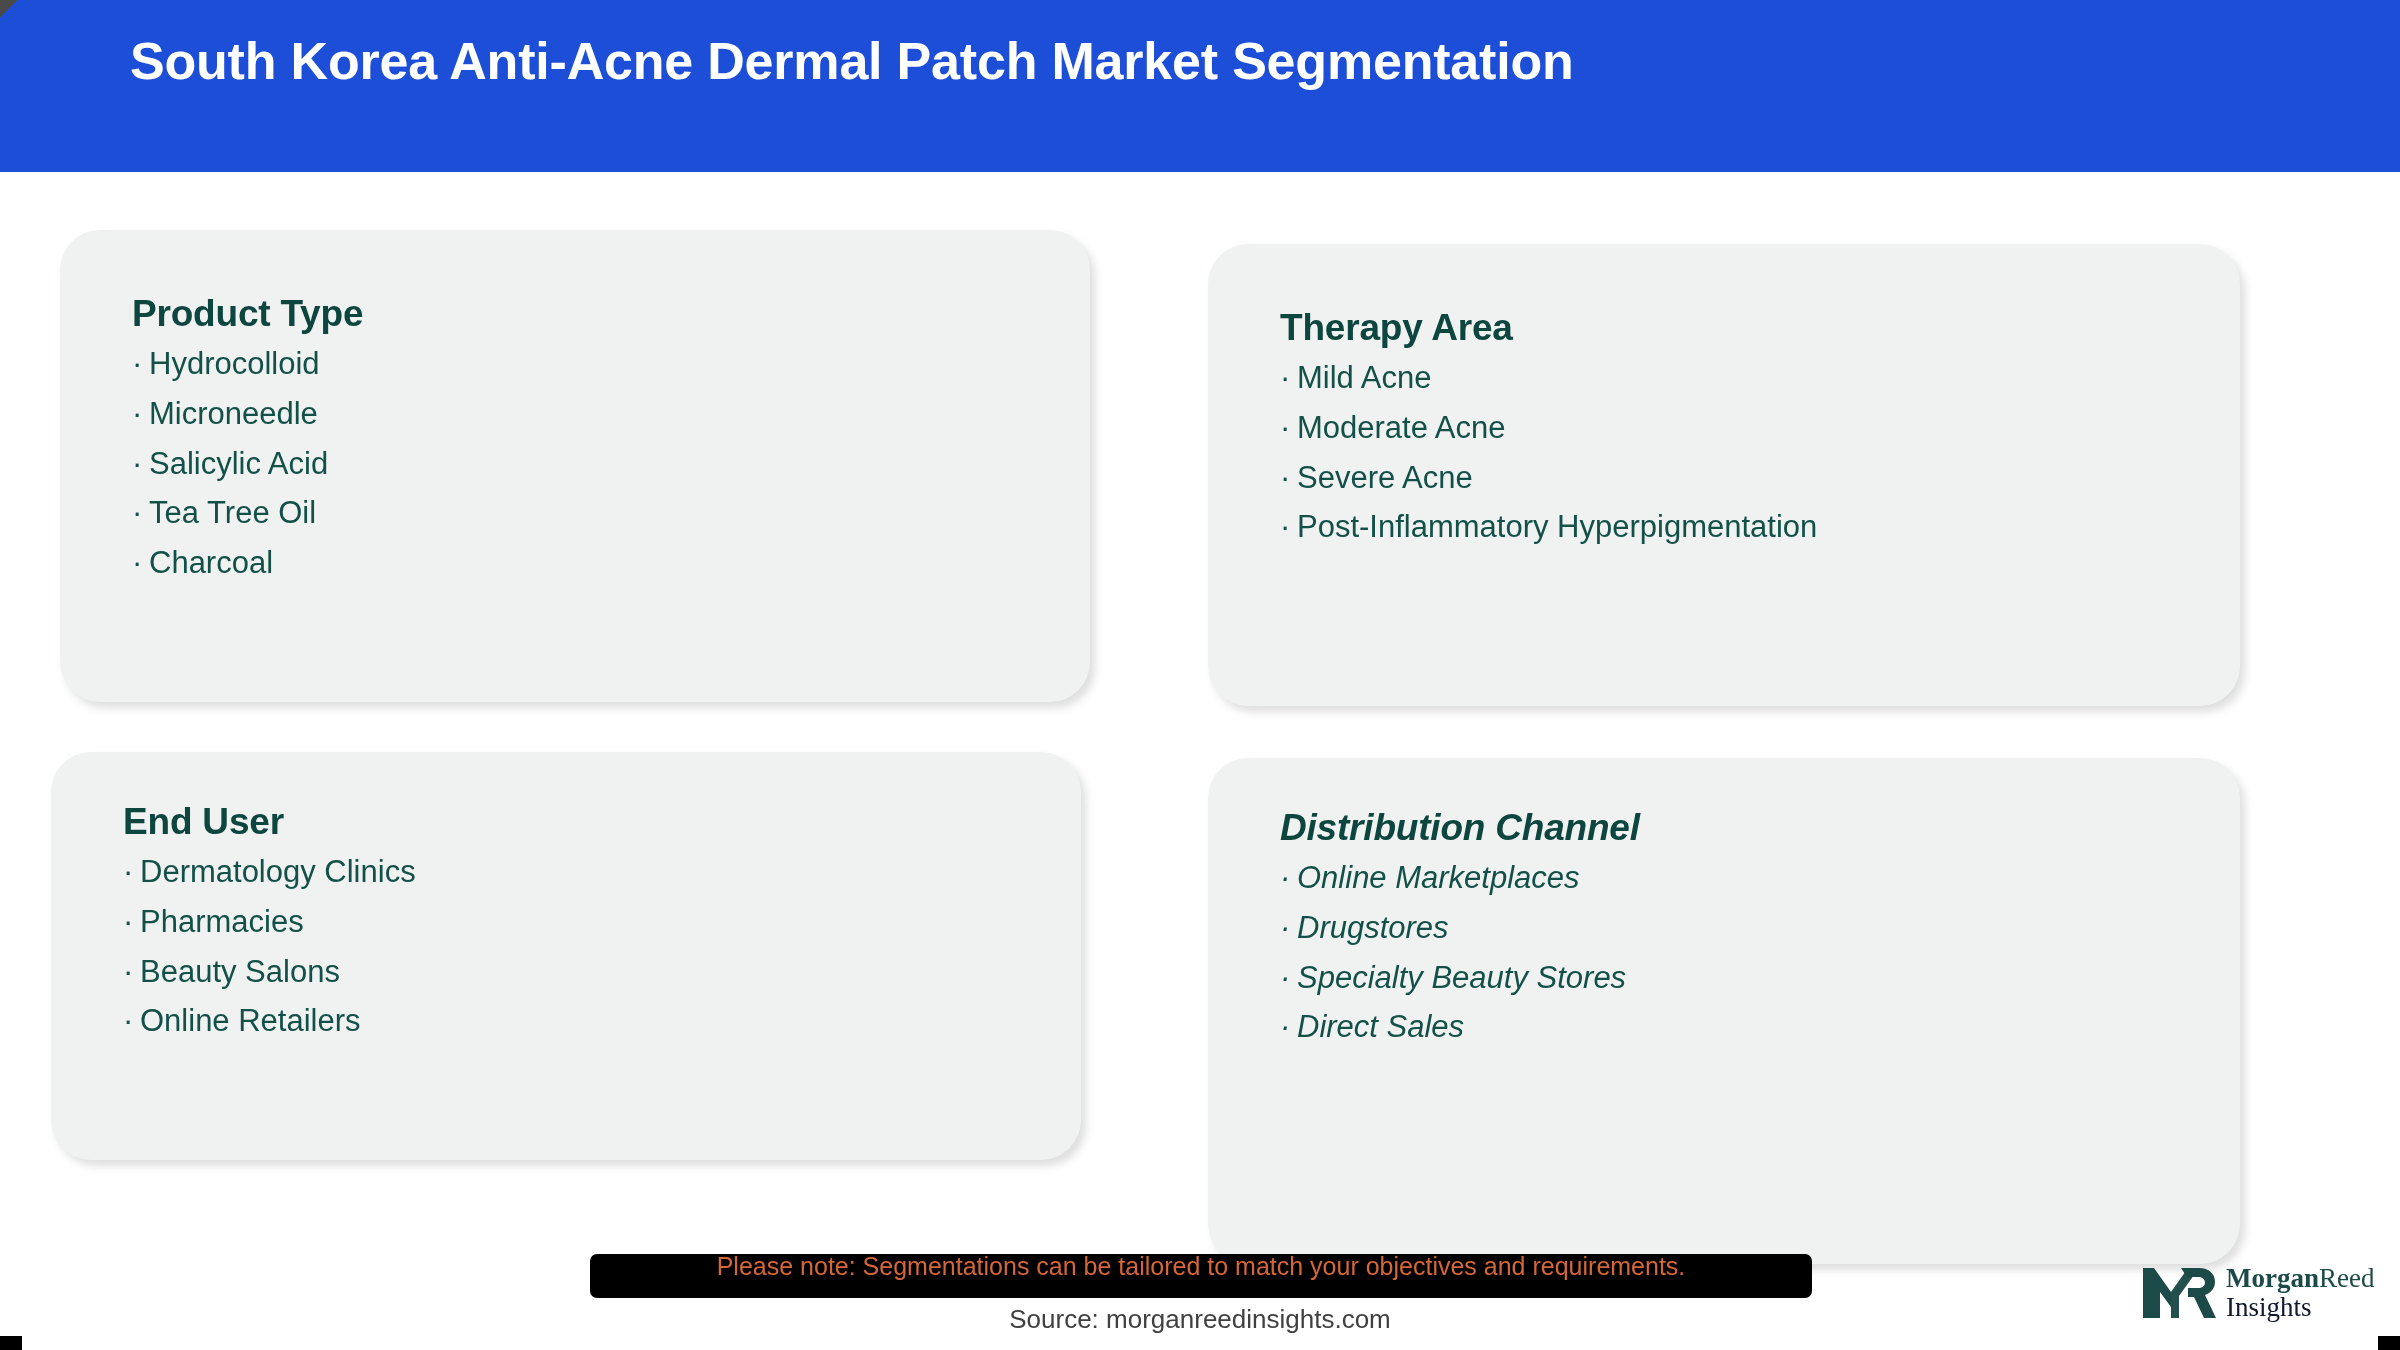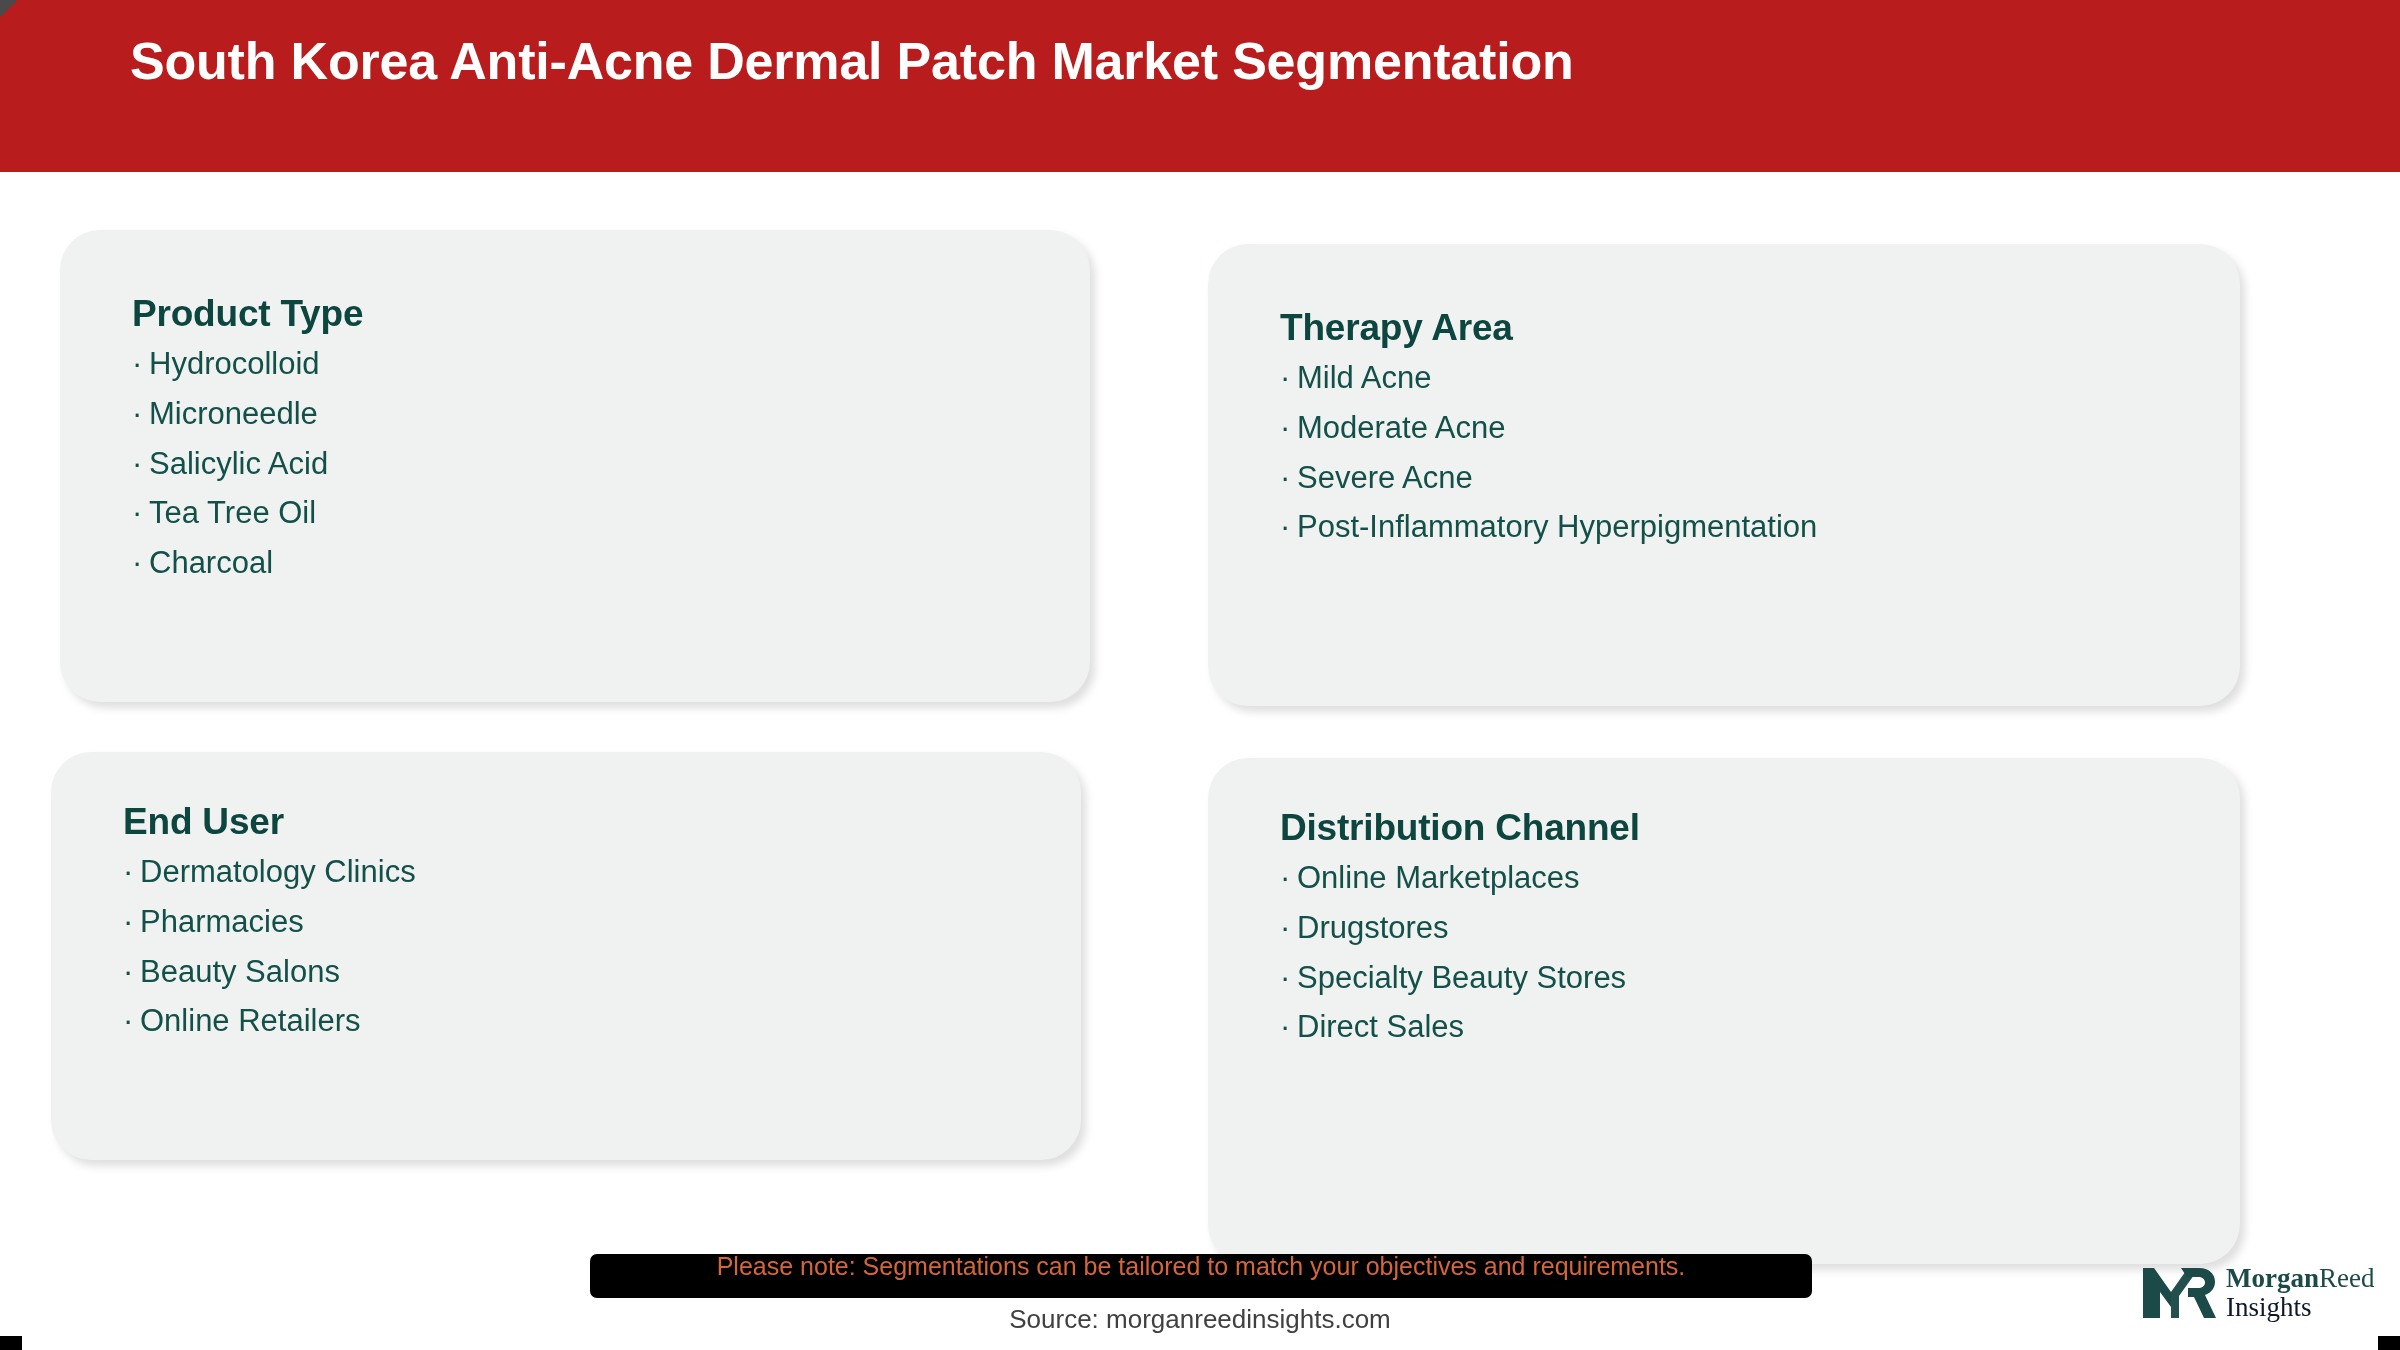--- a/index.html
+++ b/index.html
@@ -22,21 +22,21 @@
     background: #ffffff;
   }
 
   
   #header {
     position: absolute;
     left: 0;
     top: 0;
     width: 2400px;
     height: 172px;
-    background: #b91c1c;
+    background: #1d4ed8;
   }
   #header-title {
     position: absolute;
     left: 130px;
     top: 32px;
     font-size: 52px;
     font-weight: 700;
     color: #ffffff;
     letter-spacing: -0.2px;
     white-space: nowrap;
@@ -60,21 +60,21 @@
   .card {
     position: absolute;
     background: #f0f1f1;
     border-radius: 40px;
     box-shadow: 5px 6px 9px rgba(0,0,0,0.13);
     box-sizing: border-box;
   }
   #card-0 { left: 60px;   top: 230px; width: 1030px; height: 472px; }
   #card-1 { left: 1208px; top: 244px; width: 1032px; height: 462px; }
   #card-2 { left: 51px;   top: 752px; width: 1030px; height: 408px; }
-  #card-3 { left: 1208px; top: 758px; width: 1032px; height: 506px; }
+  #card-3 { left: 1208px; top: 758px; width: 1032px; height: 506px; font-style: italic; }
 
   .card-inner {
     position: absolute;
     left: 72px;
     top: 62px;
     right: 40px;
   }
   #card-2 .card-inner,
   #card-3 .card-inner { top: 48px; }
 

